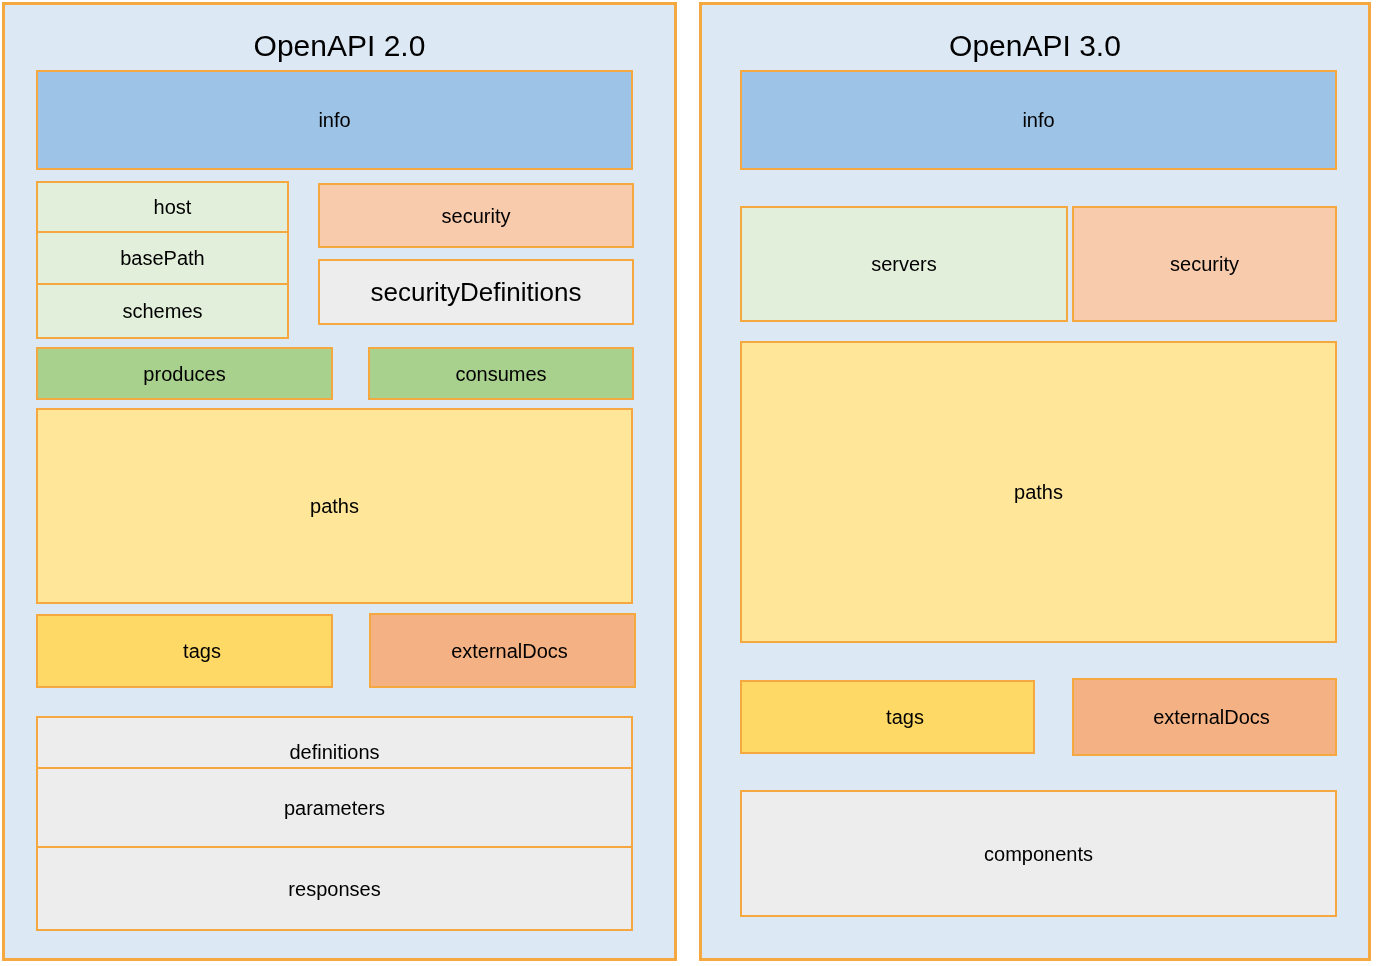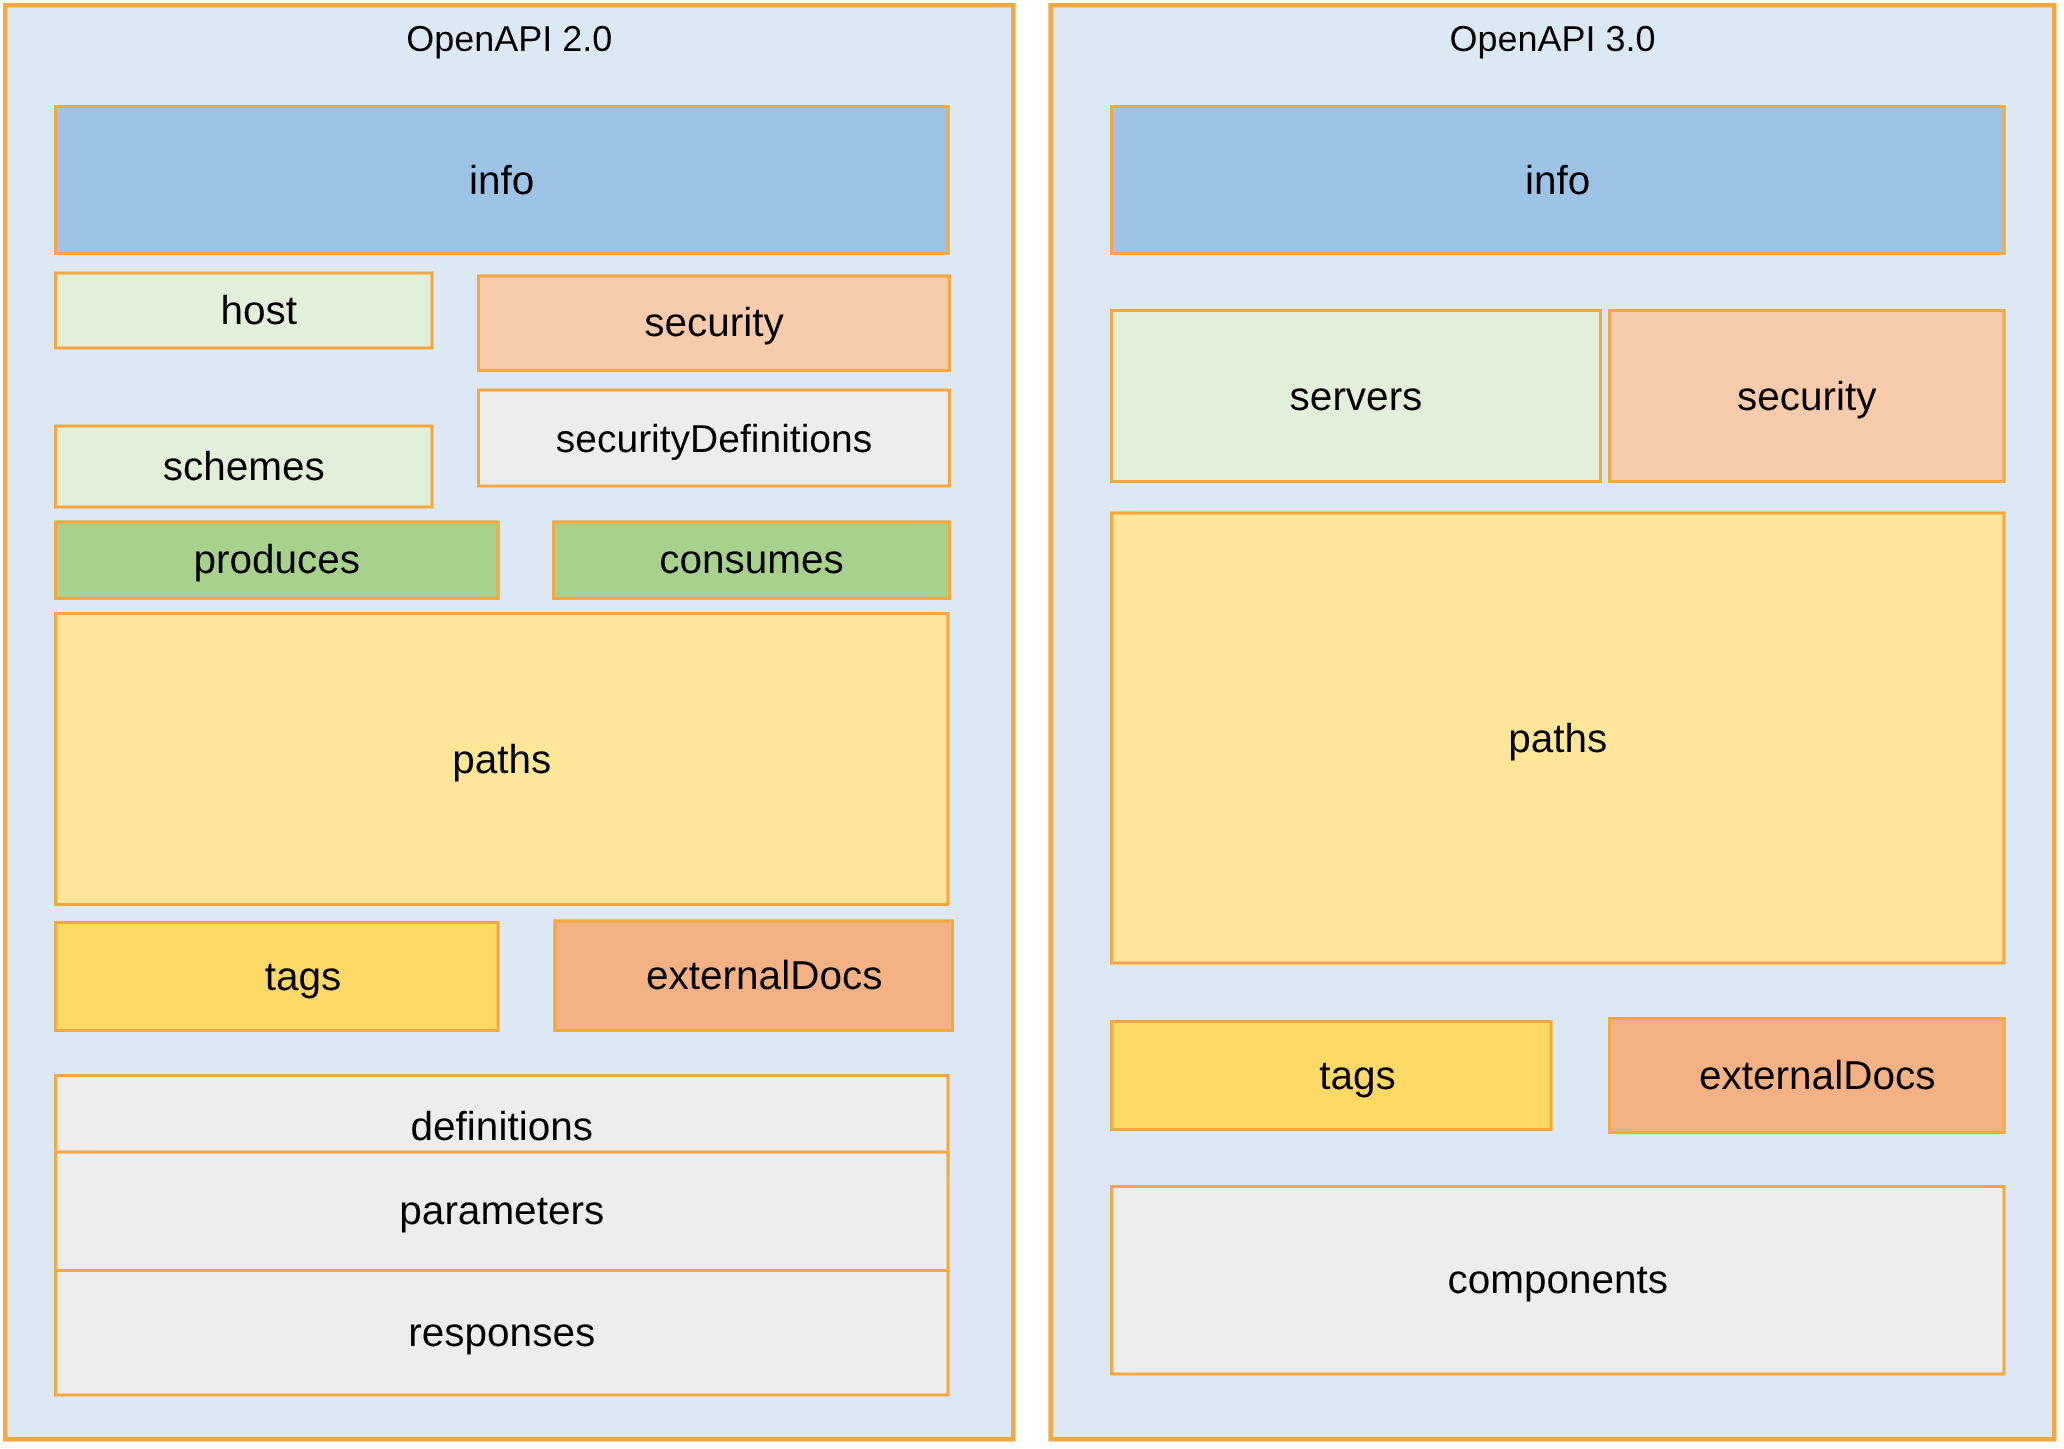--- a/index.html
+++ b/index.html
@@ -31,34 +31,34 @@
     height:959px;
     background:var(--panelbg);
     border:3px solid var(--border);
     box-sizing:border-box;
   }
   .panel-left{left:2px;width:675px;}
   .panel-right{left:699px;width:672px;}
   .panel-title{
     position:absolute;
     top:8px;left:0;right:0;
-    margin:0;
+    margin:16px;
     text-align:center;
-    font-size:24px;
+    font-size:30px;
     font-weight:400;
     color:var(--ink);
   }
   .box{
     position:absolute;
     display:flex;
     align-items:center;
     justify-content:center;
     border:2px solid var(--border);
     box-sizing:border-box;
-    font-size:27px;
+    font-size:20px;
     line-height:1;
     text-align:center;
     color:var(--ink);
   }
   .c-blue{background:var(--blue);}
   .c-lgreen{background:var(--lgreen);}
   .c-peach{background:var(--peach);}
   .c-gray{background:var(--gray);}
   .c-green{background:var(--green);}
   .c-lyellow{background:var(--lyellow);}
@@ -93,20 +93,21 @@
 </head>
 <body>
 
 <div class="stage">
 
   <section class="panel panel-left">
     <h2 class="panel-title">OpenAPI 2.0</h2>
 
     <div class="box c-blue l-info">info</div>
     <div class="box c-lgreen l-host">host</div>
+    <div class="box c-lgreen l-basepath">basePath</div>
     <div class="box c-lgreen l-schemes">schemes</div>
     <div class="box c-peach l-security">security</div>
     <div class="box c-gray l-secdefs">securityDefinitions</div>
     <div class="box c-green l-produces">produces</div>
     <div class="box c-green l-consumes">consumes</div>
     <div class="box c-lyellow l-paths">paths</div>
     <div class="box c-gold l-tags">tags</div>
     <div class="box c-orange l-extdocs">externalDocs</div>
     <div class="box c-gray l-definitions">definitions</div>
     <div class="box c-gray l-responses">responses</div>

